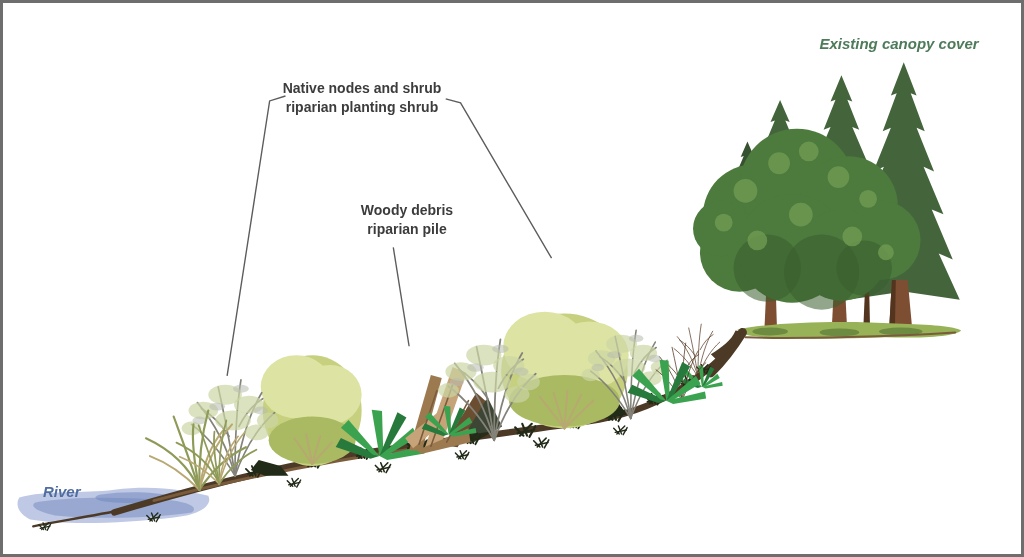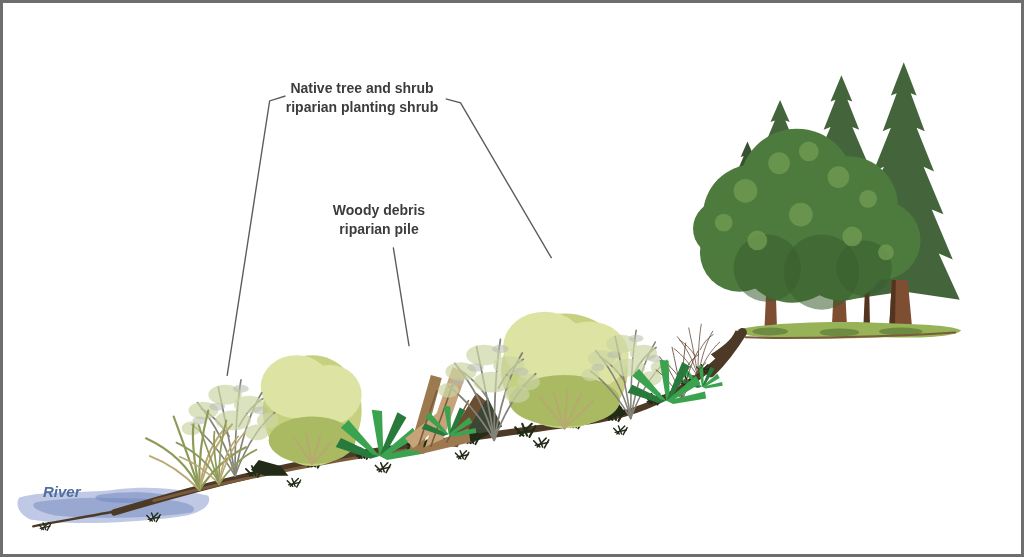--- a/index.html
+++ b/index.html
@@ -284,25 +284,26 @@
     </g>
 
     <g>
       <polyline class="ldr" points="283,94 267,99 224,377"></polyline>
       <polyline class="ldr" points="445,97 460,101 552,258"></polyline>
       <line class="ldr" x1="392" y1="247" x2="408" y2="347"></line>
     </g>
   </svg>
 
   <div class="label" style="left:359px;top:76px;">
-    <span>Native tree and shrub</span>
+    <span>Native nodes and shrub</span>
     <span>riparian planting shrub</span>
   </div>
 
-  <div class="label" style="left:376px;top:198px;">
+  <div class="label" style="left:404px;top:198px;">
     <span>Woody debris</span>
     <span>riparian pile</span>
   </div>
 
+  <div class="label label-italic label-canopy" style="left:896px;top:31px;">Existing canopy cover</div>
 
   <div class="label label-italic label-river" style="left:40px;top:479px;">River</div>
 
 </div>
 
 </body></html>

